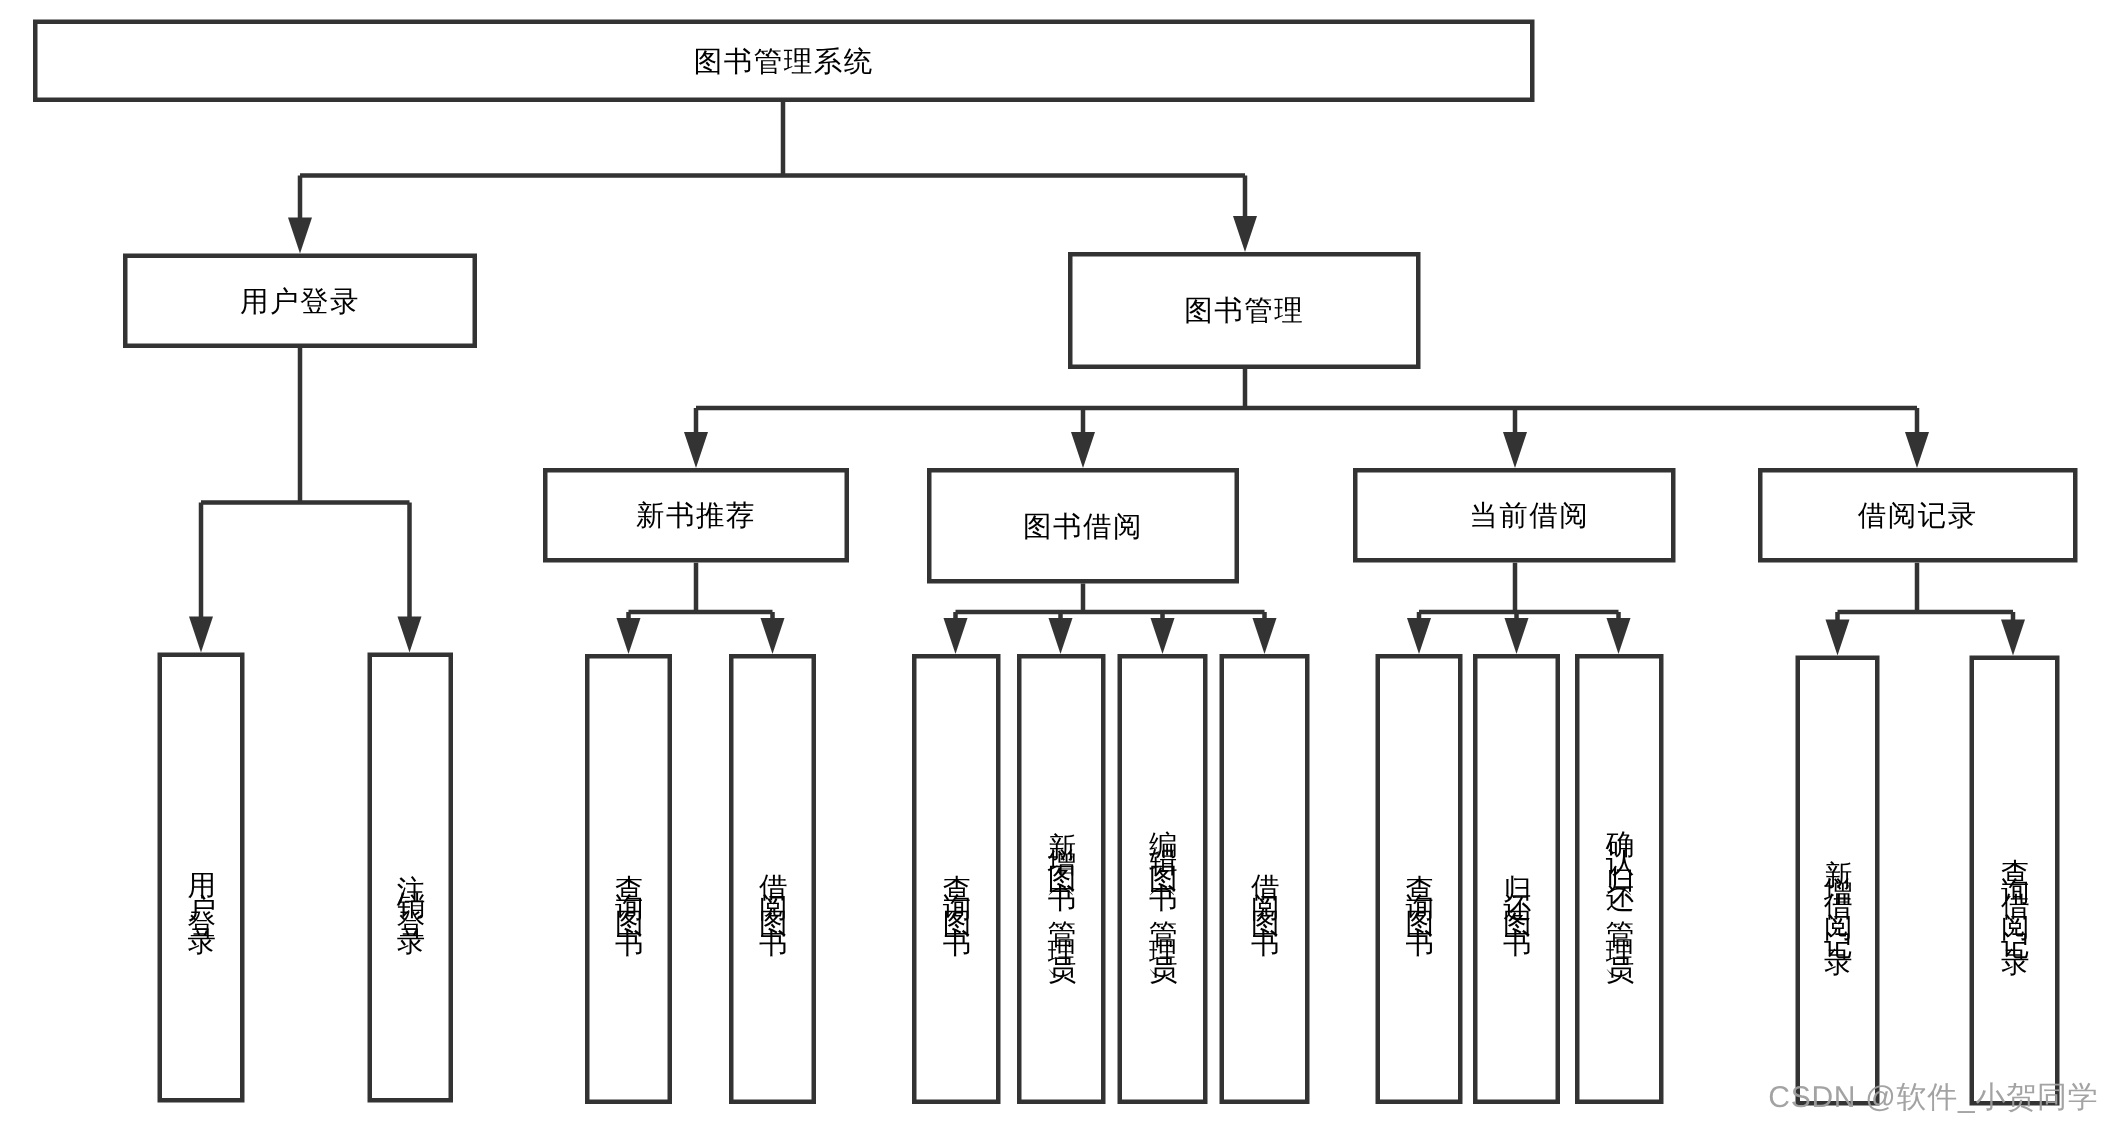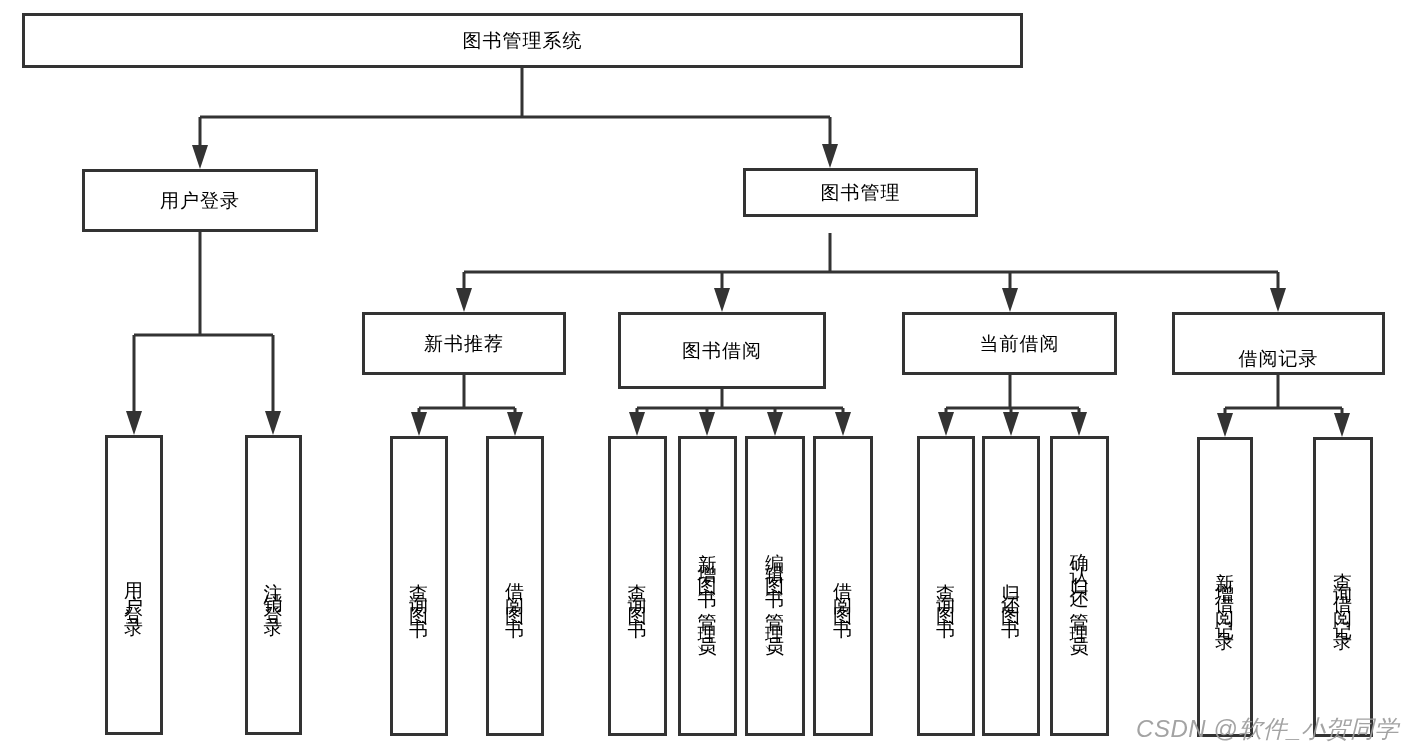--- a/index.html
+++ b/index.html
@@ -20,23 +20,23 @@
   .box .lbl{font-size:19px;letter-spacing:1px;white-space:nowrap;}
   .box.v .lbl{
     writing-mode:vertical-rl;
     text-orientation:mixed;
     letter-spacing:12px;
     line-height:1;
     padding-top:12px;   
   }
   .watermark{
     position:absolute;right:6px;bottom:2px;
-    font-size:24px;letter-spacing:0.5px;
+    font-size:20px;letter-spacing:0.5px;
     color:rgba(158,158,158,0.95);
-    z-index:5;white-space:nowrap;font-style:italic;
+    z-index:5;white-space:nowrap;
   }
 </style>
 </head>
 <body>
 
 <div class="stage">
 
   <svg class="connectors" width="1405" height="747" viewBox="0 0 1405 747">
     <defs>
       <path id="tri" d="M0 0 L-8 -24 L8 -24 Z"></path>
@@ -80,34 +80,34 @@
     </g>
   </svg>
 
   <div class="box" style="left:22px;top:13px;width:1001px;height:55px;">
     <span class="lbl">图书管理系统</span>
   </div>
 
   <div class="box" style="left:82px;top:169px;width:236px;height:63px;">
     <span class="lbl">用户登录</span>
   </div>
-  <div class="box" style="left:743px;top:168px;width:235px;height:49px;">
+  <div class="box" style="left:712px;top:168px;width:235px;height:78px;">
     <span class="lbl">图书管理</span>
   </div>
 
   <div class="box" style="left:362px;top:312px;width:204px;height:63px;">
     <span class="lbl">新书推荐</span>
   </div>
   <div class="box" style="left:618px;top:312px;width:208px;height:77px;">
     <span class="lbl">图书借阅</span>
   </div>
   <div class="box" style="left:902px;top:312px;width:215px;height:63px;padding-left:20px;">
     <span class="lbl">当前借阅</span>
   </div>
-  <div class="box" style="left:1172px;top:312px;width:213px;height:63px;align-items:flex-end;">
+  <div class="box" style="left:1172px;top:312px;width:213px;height:63px;">
     <span class="lbl">借阅记录</span>
   </div>
 
   <div class="box v" style="left:105px;top:435px;width:58px;height:300px;">
     <span class="lbl">用户登录</span>
   </div>
   <div class="box v" style="left:245px;top:435px;width:57px;height:300px;">
     <span class="lbl">注销登录</span>
   </div>
 

